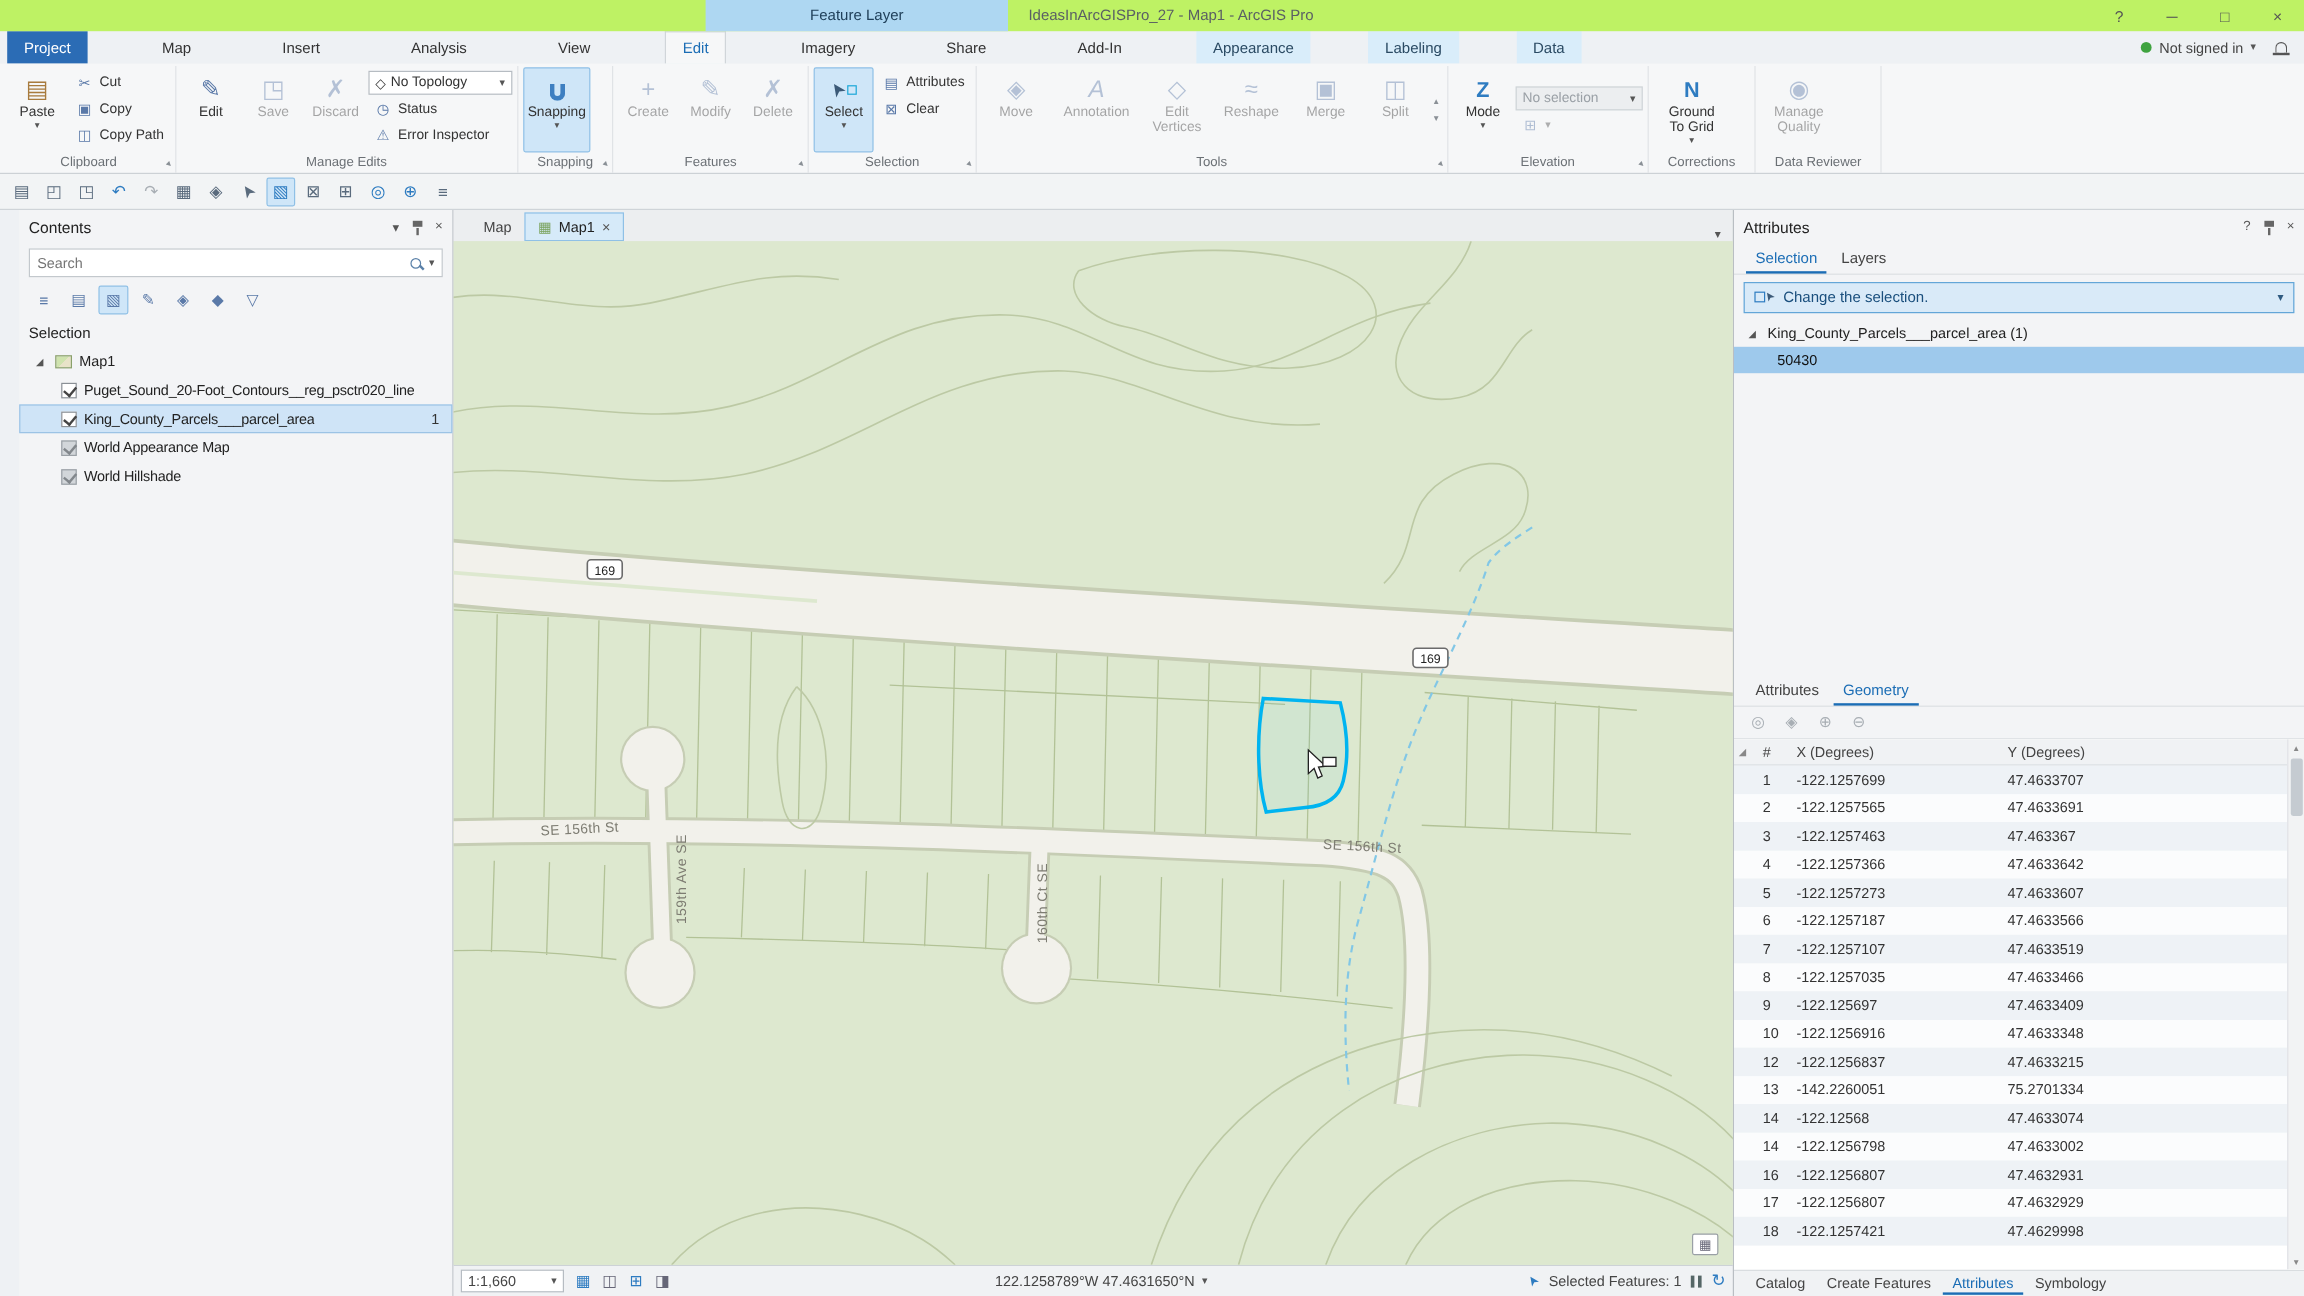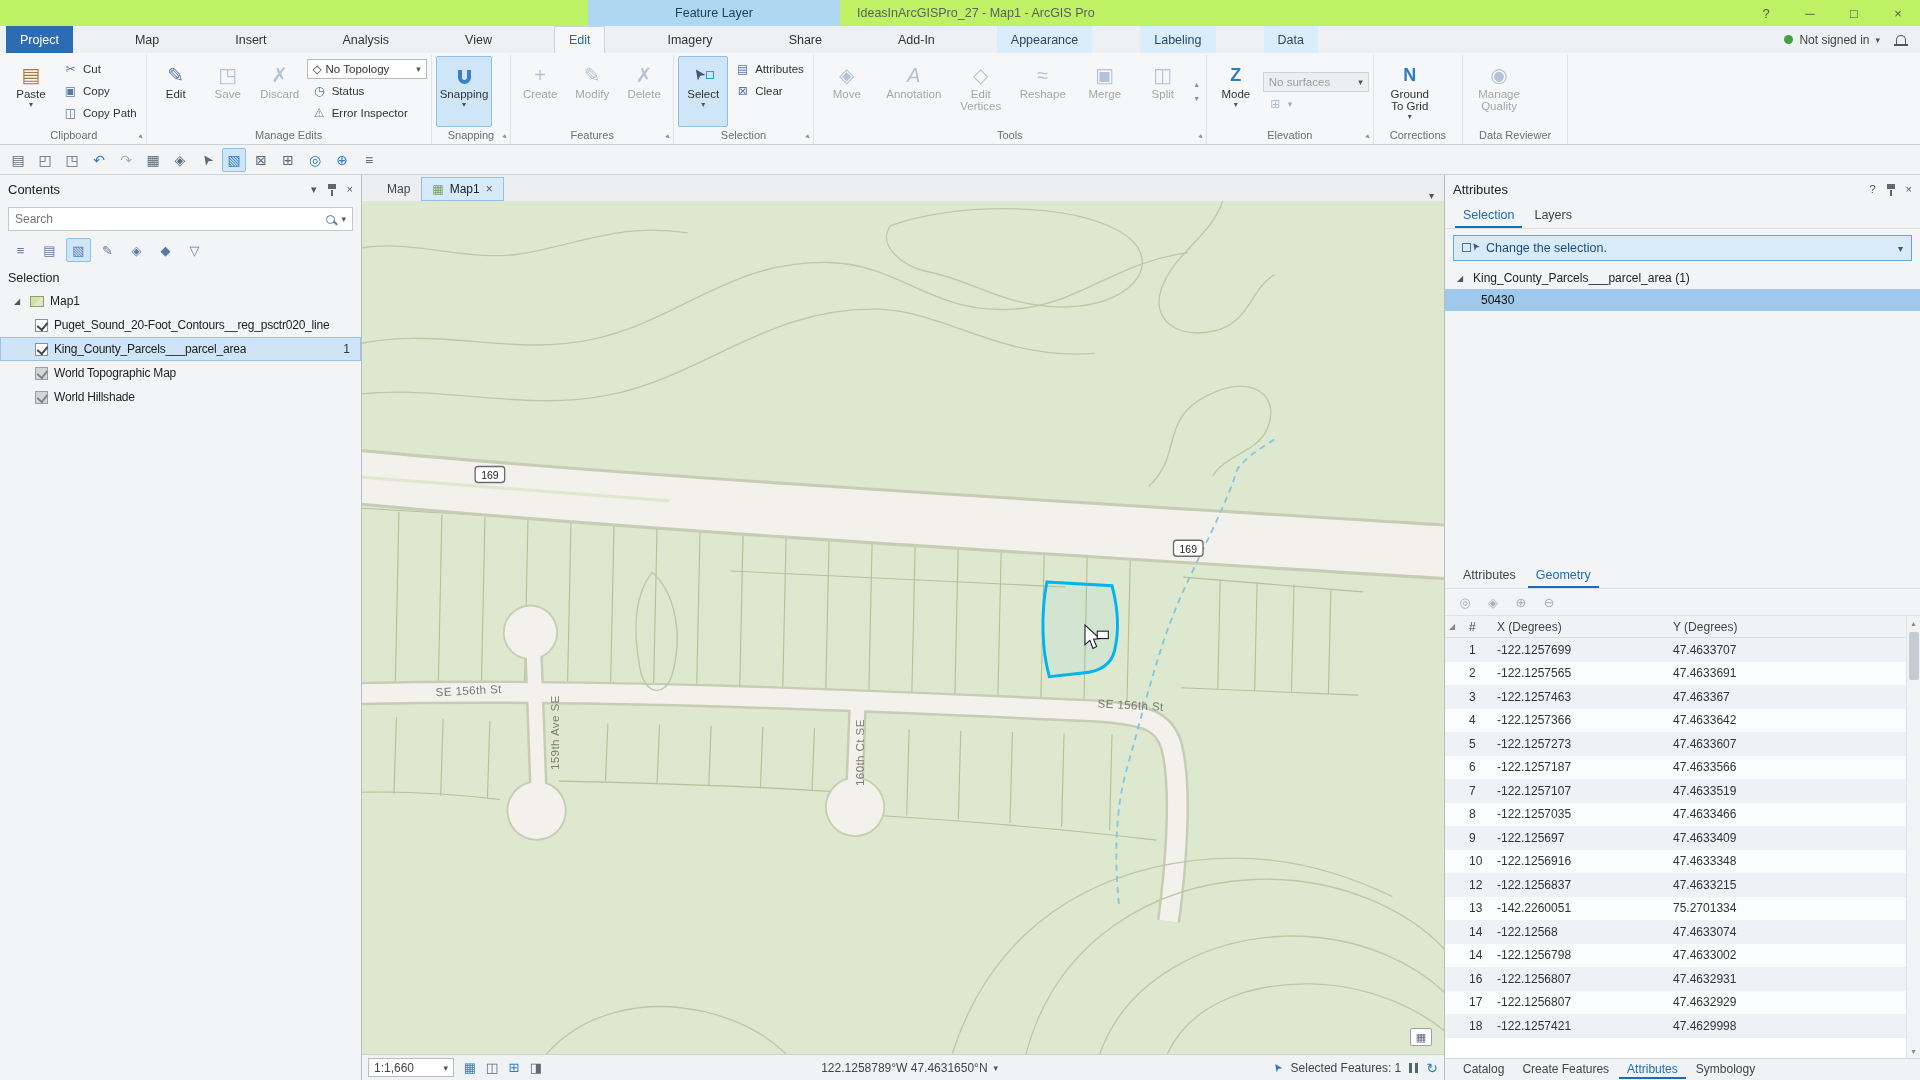--- a/index.html
+++ b/index.html
@@ -53,21 +53,21 @@
 
   
   .qat { display:flex; align-items:center; gap:3px; padding:0 6px; height:30px; background:#f2f4f5; border-bottom:1px solid #cfd4d8; flex:0 0 auto; }
   .qbtn { width:24px; height:24px; display:flex; align-items:center; justify-content:center; font-size:14px; color:#5a6b7d; border:1px solid transparent; border-radius:2px; }
   .qbtn.accent { color:#2e7cc1; }
   .qbtn.dim { color:#a8aeb4; }
   .qbtn.active { background:#cfe6f8; border-color:#8fc0e6; color:#2e7cc1; }
   .qbtn.rot span { transform:rotate(-125deg); display:inline-block; }
 
   
-  .main { flex:1; min-height:0; display:flex; }
+  .main { flex:1; min-height:0; display:flex;margin-left:16px; }
 
   
   .contents-panel { width:362px; flex:0 0 auto; background:#f3f4f6; border-right:1px solid #b9bec3; display:flex; flex-direction:column; }
   .pane-header { height:28px; display:flex; align-items:center; padding:0 8px; font-size:13px; color:#222; }
   .pane-header .ph-icons { margin-left:auto; display:flex; align-items:center; gap:10px; color:#555; font-size:11px; }
   .pin { width:10px; height:13px; position:relative; display:inline-block; }
   .pin::before { content:""; position:absolute; top:1px; left:1px; width:8px; height:5px; background:#666; }
   .pin::after { content:""; position:absolute; top:7px; left:4.5px; width:1.5px; height:6px; background:#666; }
   .searchbox { margin:4px 8px; height:24px; background:#fff; border:1px solid #c3c8cd; display:flex; align-items:center; padding:0 6px; gap:6px; }
   .searchbox input { flex:1; border:none; outline:none; font-size:12px; font-family:inherit; color:#0369a1; background:transparent; }
@@ -363,21 +363,21 @@
 
     <div class="rgroup">
       <div class="rgroup-content">
         <div class="bbtn">
           <span class="bicon blue-letter">Z</span>
           <span class="btext">Mode</span>
           <span class="bcaret">▾</span>
         </div>
         <div class="scol" style="justify-content:center">
           <div class="mcombo dis" style="width:106px">
-            <span class="cfill">No surfaces</span>
+            <span class="cfill">No selection</span>
             <span class="tinycaret">▾</span>
           </div>
           <div class="sbtn dis">
             <span class="sicon">⊞</span>
             <span class="tinycaret">▾</span>
           </div>
         </div>
       </div>
       <div class="rgroup-label">Elevation</div>
       <span class="launcher">▸</span>
@@ -507,21 +507,21 @@
           <span class="layer-label">Puget_Sound_20-Foot_Contours__reg_psctr020_line</span>
           <span class="layer-count"></span>
         </div>
           <div class="layer-row selected">
           <span class="checkbox dark"></span>
           <span class="layer-label">King_County_Parcels___parcel_area</span>
           <span class="layer-count">1</span>
         </div>
           <div class="layer-row">
           <span class="checkbox gray"></span>
-          <span class="layer-label">World Topographic Map</span>
+          <span class="layer-label">World Appearance Map</span>
           <span class="layer-count"></span>
         </div>
           <div class="layer-row">
           <span class="checkbox gray"></span>
           <span class="layer-label">World Hillshade</span>
           <span class="layer-count"></span>
         </div>
         </div>
     </div>
 

